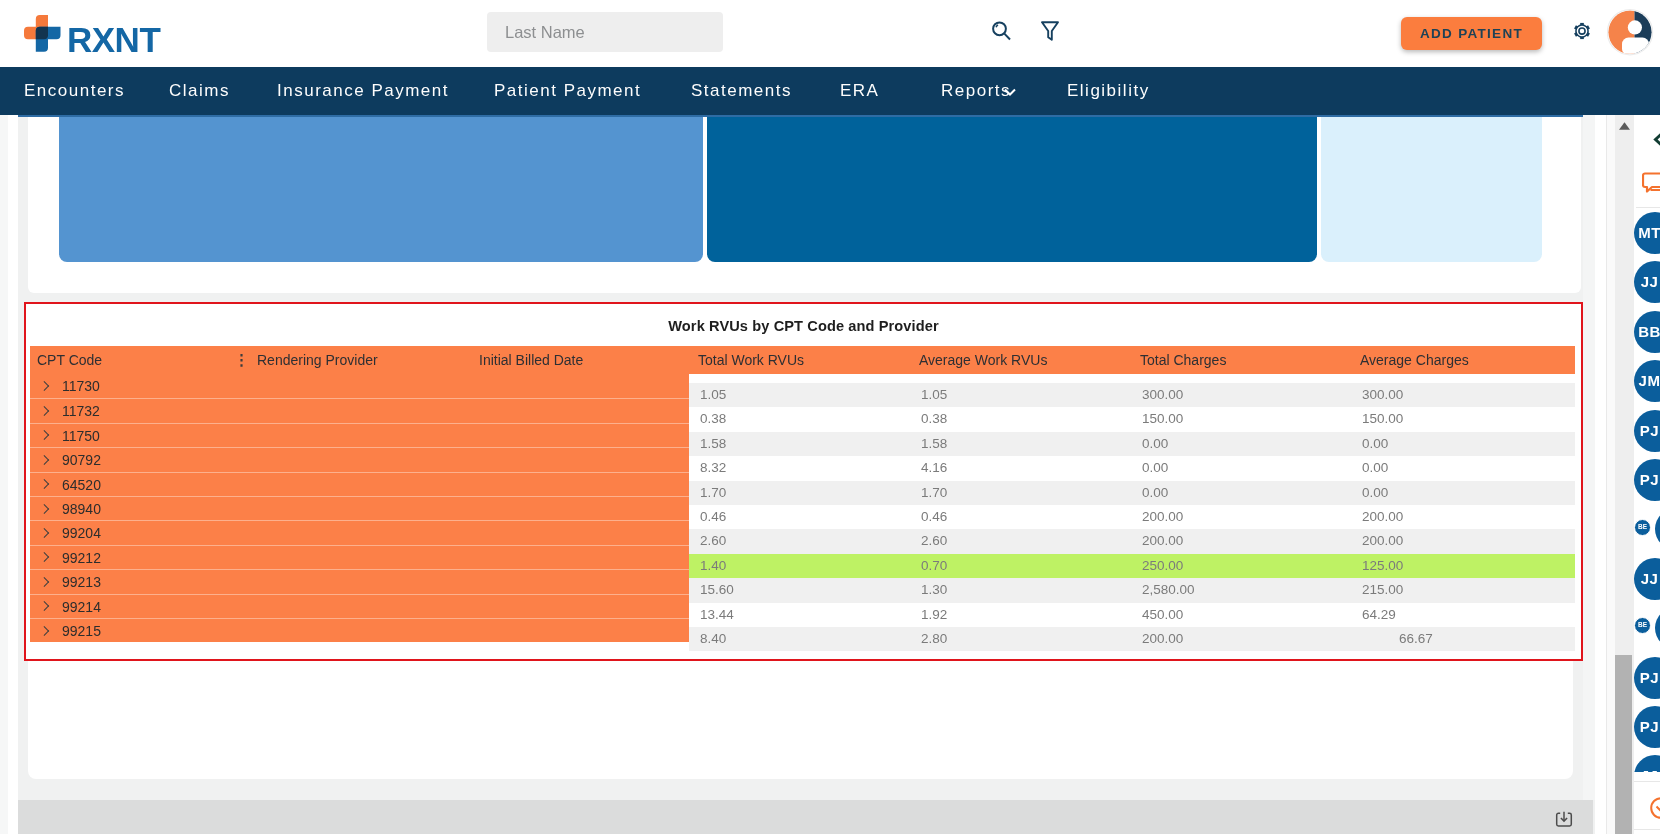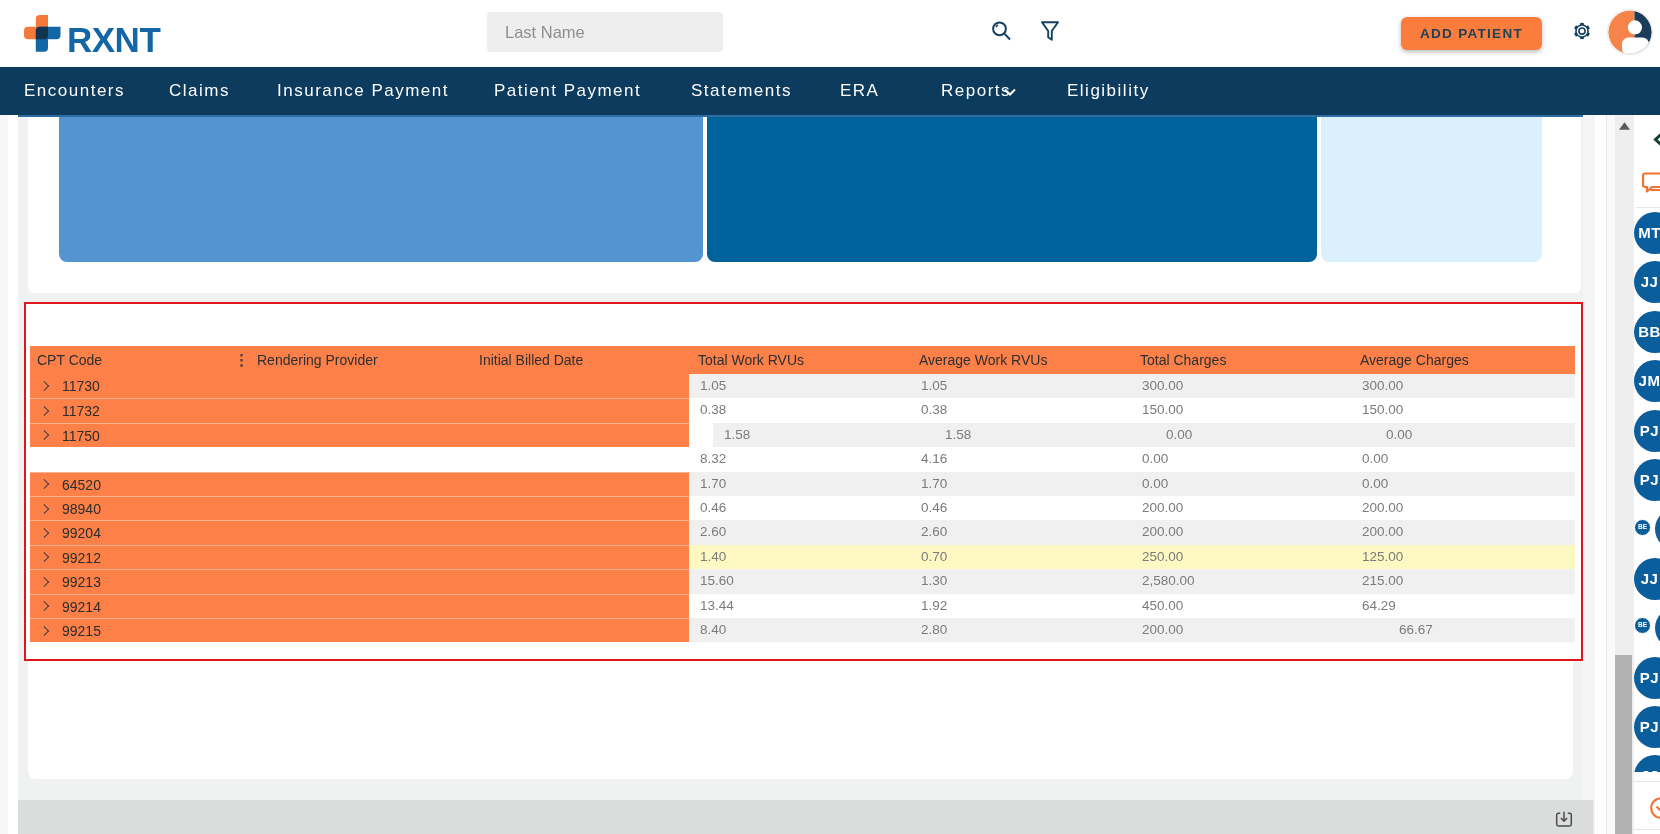--- a/index.html
+++ b/index.html
@@ -33,21 +33,21 @@
     color:#2e2f33; white-space:nowrap; }
   .row { position:absolute; left:4px; width:1545px; height:24.4px; }
   .orangecell { position:absolute; left:0; top:0; width:659px; height:100%; background:#fc8048;
     border-top:1px solid rgba(255,255,255,0.38); }
   .row:first-of-type .orangecell { border-top:none; }
   .chev { position:absolute; left:11px; top:50%; width:6.5px; height:6.5px;
     border-top:1.4px solid #3f3f3f; border-right:1.4px solid #3f3f3f;
     transform:translateY(-56%) rotate(45deg); }
   .code { position:absolute; left:32px; top:0; height:100%; line-height:24.4px;
     font-size:14px; color:#2d2d2d;text-align:center; }
-  .vals { position:absolute; left:659px; top:0; right:0; height:100%;padding-left:40px; }
+  .vals { position:absolute; left:659px; top:9px; right:0; height:100%;padding-left:40px; }
   .v { position:absolute; top:0; height:100%; line-height:24.4px; font-size:13.5px; color:#7b7b7b; }
   #belowcard { position:absolute; left:28px; top:661px; width:1545px; height:118px;
     background:#fff; border-radius:0 0 8px 8px; }
   #footer { position:absolute; left:18px; top:800px; width:1575px; height:34px; background:#dbdcdc; }
   
   #rcol1 { position:absolute; left:1583px; top:115px; width:12px; height:685px; background:#f4f5f5; }
   #rcol2 { position:absolute; left:1595px; top:115px; width:11px; height:719px; background:#fff; }
   #rcol3 { position:absolute; left:1606px; top:115px; width:9px; height:719px; background:#fafafa; border-left:1px solid #e9e9e9; }
   #track { position:absolute; left:1615px; top:115px; width:19px; height:719px; background:#eeeeee; }
   #thumb { position:absolute; left:1615px; top:655px; width:17px; height:179px; background:#b2b2b2; }
@@ -122,20 +122,21 @@
 
 <div class="abs" style="left:0;top:115px;width:8px;height:719px;background:#f6f7f7;"></div>
 <div id="leftstrip"></div>
 <div id="chartcard">
   <div class="bar" style="left:31px;width:644px;background:#5494d0;"></div>
   <div class="bar" style="left:679px;width:610px;background:#00629b;"></div>
   <div class="bar" style="left:1293px;width:221px;background:#daf0fc;"></div>
 </div>
 
 <div id="tablecard">
+  <div id="tabletitle">Work RVUs by CPT Code and Provider</div>
   <div id="thead">
     <div class="hcell" style="left:7px;">CPT Code</div>
     <div class="hcell" style="left:204px;color:#3c3c3c;font-weight:bold;font-size:15px;">⋮</div>
     <div class="hcell" style="left:227px;">Rendering Provider</div>
     <div class="hcell" style="left:449px;">Initial Billed Date</div>
     <div class="hcell" style="left:668px;">Total Work RVUs</div>
     <div class="hcell" style="left:889px;">Average Work RVUs</div>
     <div class="hcell" style="left:1110px;">Total Charges</div>
     <div class="hcell" style="left:1330px;">Average Charges</div>
   </div>
@@ -162,28 +163,32 @@
           <div class="v" style="left:232px;">0.38</div>
           <div class="v" style="left:453px;">150.00</div>
           <div class="v" style="left:673px;">150.00</div>
         </div>
       </div>
 <div class="row" style="top:118.8px;">
         <div class="orangecell">
           <div class="chev"></div>
           <div class="code">11750</div>
         </div>
-        <div class="vals" style="background:#f0f0f0;margin-left:24px;">
+        <div class="vals" style="background:#f0f0f0;">
           <div class="v" style="left:11px;">1.58</div>
           <div class="v" style="left:232px;">1.58</div>
           <div class="v" style="left:453px;">0.00</div>
           <div class="v" style="left:673px;">0.00</div>
         </div>
       </div>
 <div class="row" style="top:143.2px;">
+        <div class="orangecell">
+          <div class="chev"></div>
+          <div class="code">90792</div>
+        </div>
         <div class="vals" style="background:#ffffff;">
           <div class="v" style="left:11px;">8.32</div>
           <div class="v" style="left:232px;">4.16</div>
           <div class="v" style="left:453px;">0.00</div>
           <div class="v" style="left:673px;">0.00</div>
         </div>
       </div>
 <div class="row" style="top:167.6px;">
         <div class="orangecell">
           <div class="chev"></div>
@@ -218,21 +223,21 @@
           <div class="v" style="left:232px;">2.60</div>
           <div class="v" style="left:453px;">200.00</div>
           <div class="v" style="left:673px;">200.00</div>
         </div>
       </div>
 <div class="row" style="top:240.79999999999998px;">
         <div class="orangecell">
           <div class="chev"></div>
           <div class="code">99212</div>
         </div>
-        <div class="vals" style="background:#fef9c3;">
+        <div class="vals" style="background:#bef264;">
           <div class="v" style="left:11px;">1.40</div>
           <div class="v" style="left:232px;">0.70</div>
           <div class="v" style="left:453px;">250.00</div>
           <div class="v" style="left:673px;">125.00</div>
         </div>
       </div>
 <div class="row" style="top:265.2px;">
         <div class="orangecell">
           <div class="chev"></div>
           <div class="code">99213</div>

